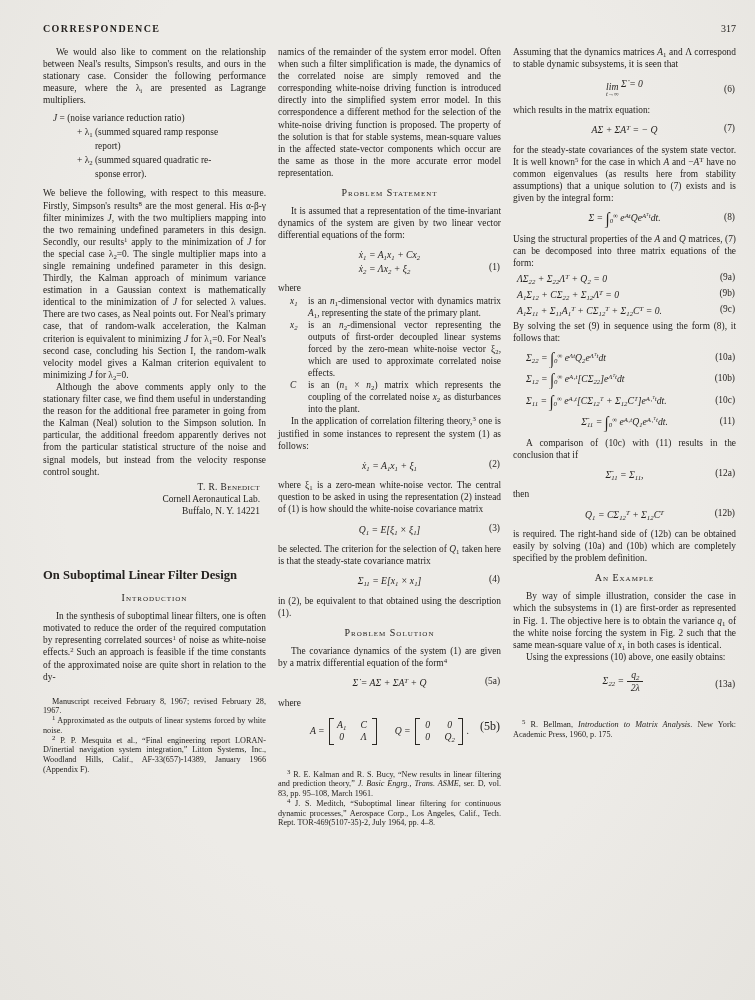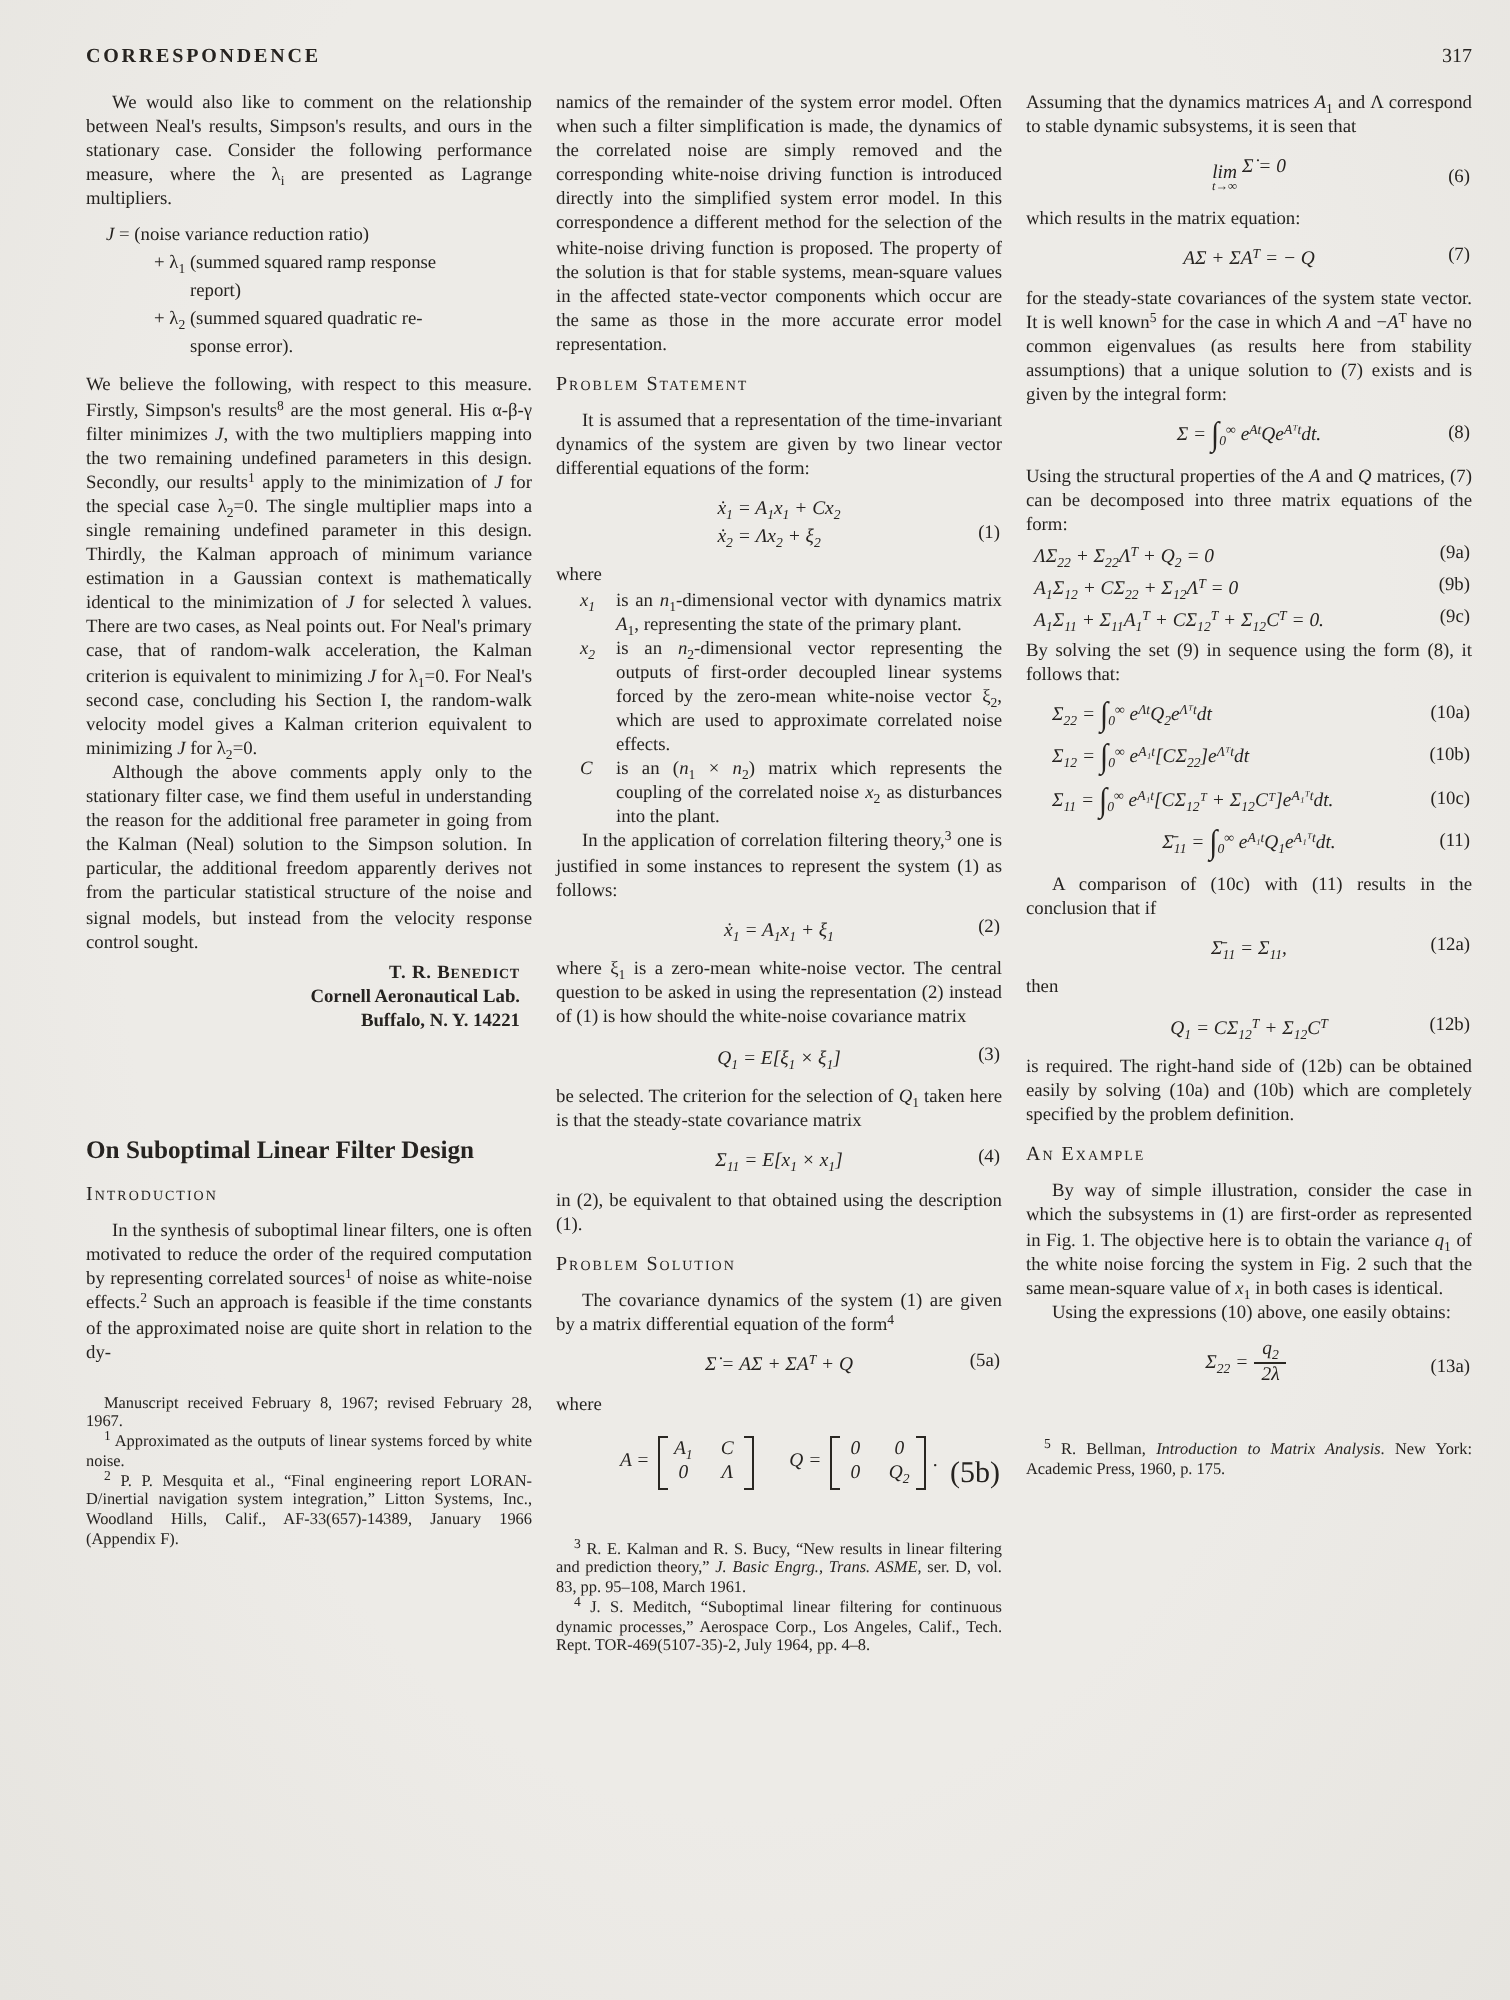--- a/index.html
+++ b/index.html
@@ -9,21 +9,21 @@
         -webkit-font-smoothing:antialiased;}
   .header{position:absolute;top:23px;left:43px;width:693px;display:flex;
           justify-content:space-between;align-items:baseline;font-size:10px;}
   .runhead{font-weight:bold;letter-spacing:1.4px;}
   .pageno{font-weight:normal;letter-spacing:0;}
   .cols{position:absolute;top:46px;left:43px;width:693px;display:flex;gap:12px;}
   .col{width:223px;font-size:9.4px;line-height:12.1px;text-align:justify;}
   .p{margin:0;}
   .p.ind{text-indent:13px;}
   .h1{font-size:12.6px;line-height:15.5px;font-weight:bold;text-align:left;margin:0 0 9px 0;}
-  .h2{text-align:left;font-variant:small-caps;letter-spacing:1px;font-size:10px;
+  .h2{text-align:center;font-variant:small-caps;letter-spacing:1px;font-size:10px;
       margin:8px 0 6px 0;font-weight:normal;}
   .fn{font-size:8.2px;line-height:9.7px;text-indent:9px;margin:0;}
   .jlist{margin:6px 0 6px 10px;line-height:13.8px;text-align:left;}
   .jlist .l1{padding-left:24px;}
   .jlist .l2{padding-left:42px;}
   .def{display:flex;padding-left:12px;margin:0;}
   .def .term{flex:0 0 18px;font-style:italic;}
   .def .dtext{flex:1;text-align:justify;}
   .eqrow{position:relative;margin:7px 0;font-style:italic;font-size:9.7px;line-height:13.5px;}
   .eqrow.tight{margin:2.5px 0;}
@@ -41,25 +41,25 @@
   .matblock{position:relative;display:flex;justify-content:center;align-items:center;
             gap:18px;margin:9px 0;font-style:italic;font-size:9.7px;}
   .matpair{display:inline-flex;align-items:center;gap:4px;}
   .mat{display:inline-flex;flex-direction:column;gap:2px;padding:2px 7px;position:relative;}
   .mat::before{content:"";position:absolute;left:0;top:0;bottom:0;width:4px;
                border:1px solid #2a2722;border-right:none;}
   .mat::after{content:"";position:absolute;right:0;top:0;bottom:0;width:4px;
               border:1px solid #2a2722;border-left:none;}
   .mat .mrow{display:flex;justify-content:space-between;gap:10px;line-height:10.5px;}
   .mat .mrow span{min-width:12px;text-align:center;}
-  .matblock .eq-num{position:absolute;right:1px;bottom:2px;font-style:normal;font-size:15px;}
+  .matblock .eq-num{position:absolute;right:1px;bottom:13px;font-style:normal;font-size:12px;}
   .frac{display:inline-flex;flex-direction:column;align-items:center;vertical-align:middle;margin:0 3px;}
   .frac .fnum{border-bottom:0.8px solid #2a2722;padding:0 4px 1px;line-height:10px;}
   .frac .fden{padding-top:1px;line-height:10px;}
-  .sig{text-align:right;padding-right:6px;margin:3px 0 2px;line-height:12.3px;font-weight:bold;}
+  .sig{text-align:right;padding-right:6px;margin:3px 0 2px;line-height:12.3px;}
   .sig .sc{font-variant:small-caps;letter-spacing:0.4px;}
 </style>
 </head>
 <body>
 
 <div class="page">
   <div class="header">
     <span class="runhead">CORRESPONDENCE</span>
     <span class="pageno">317</span>
   </div>

